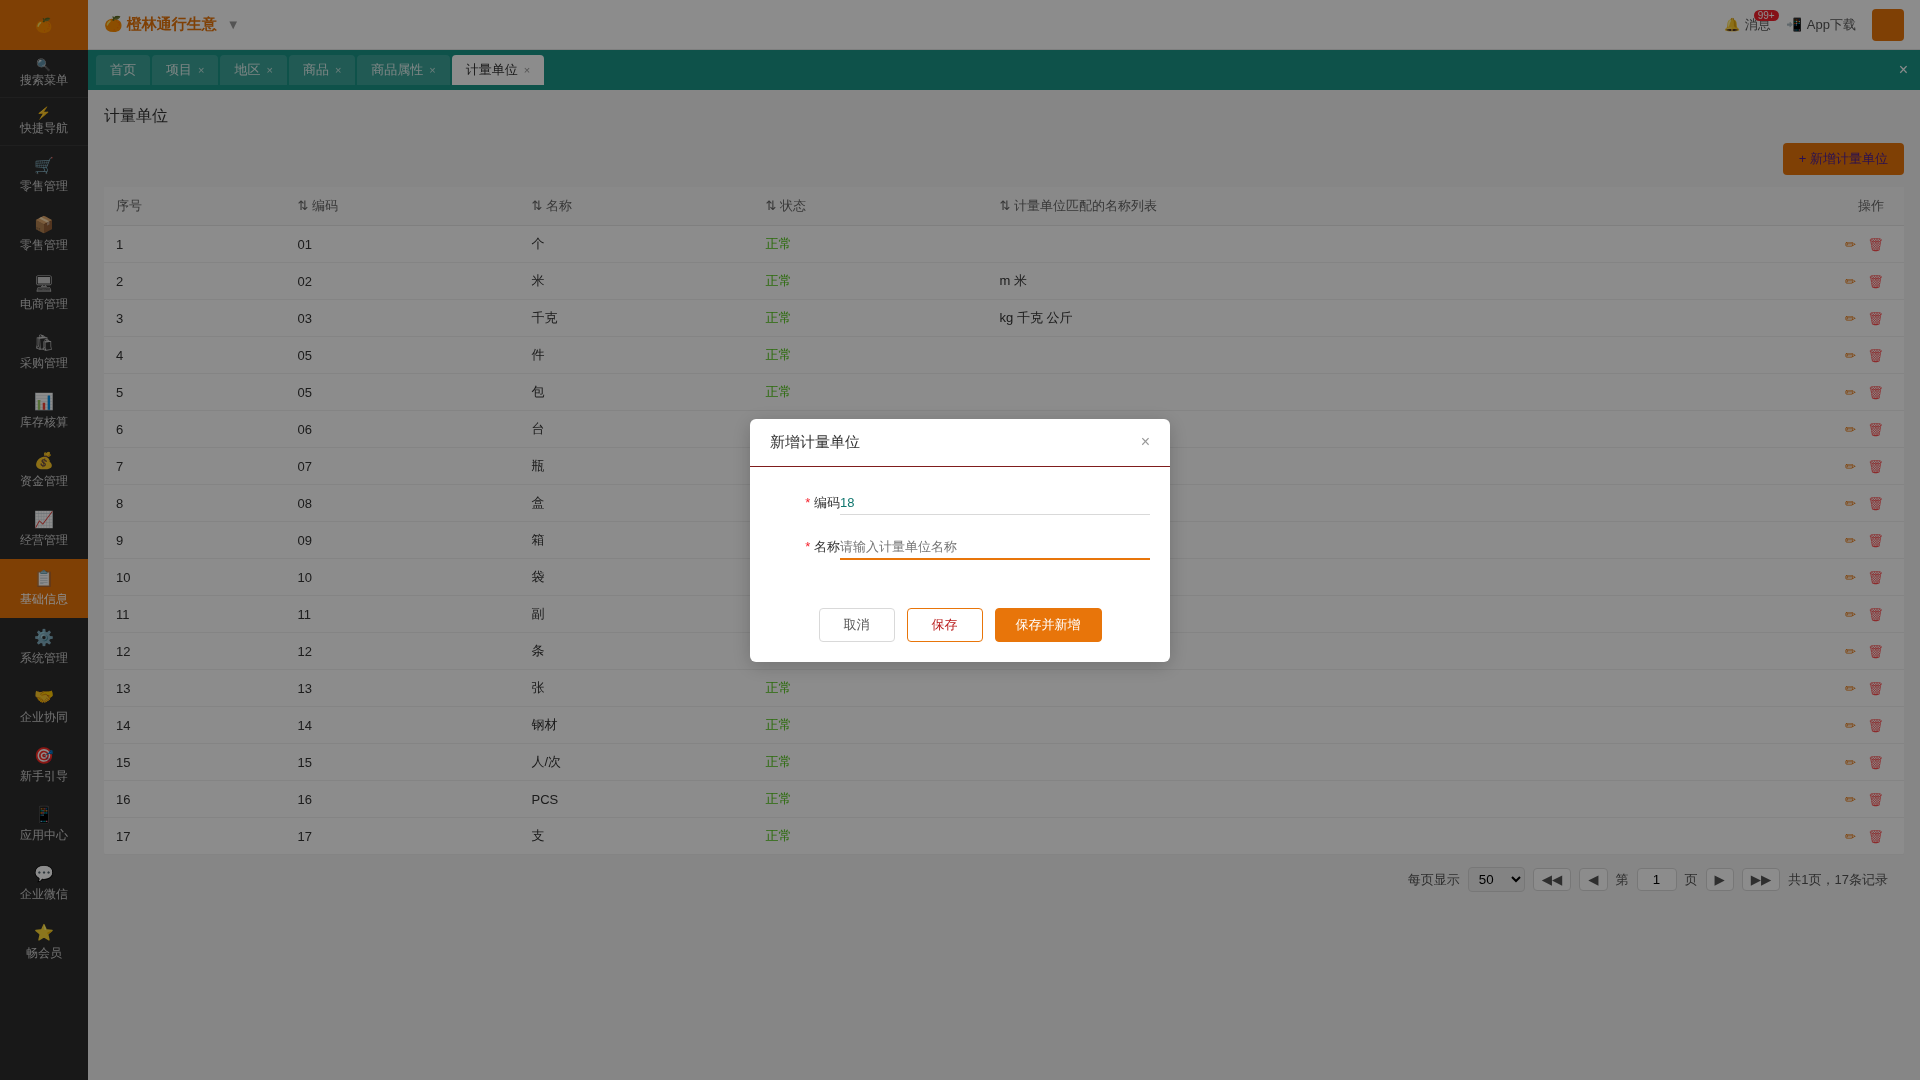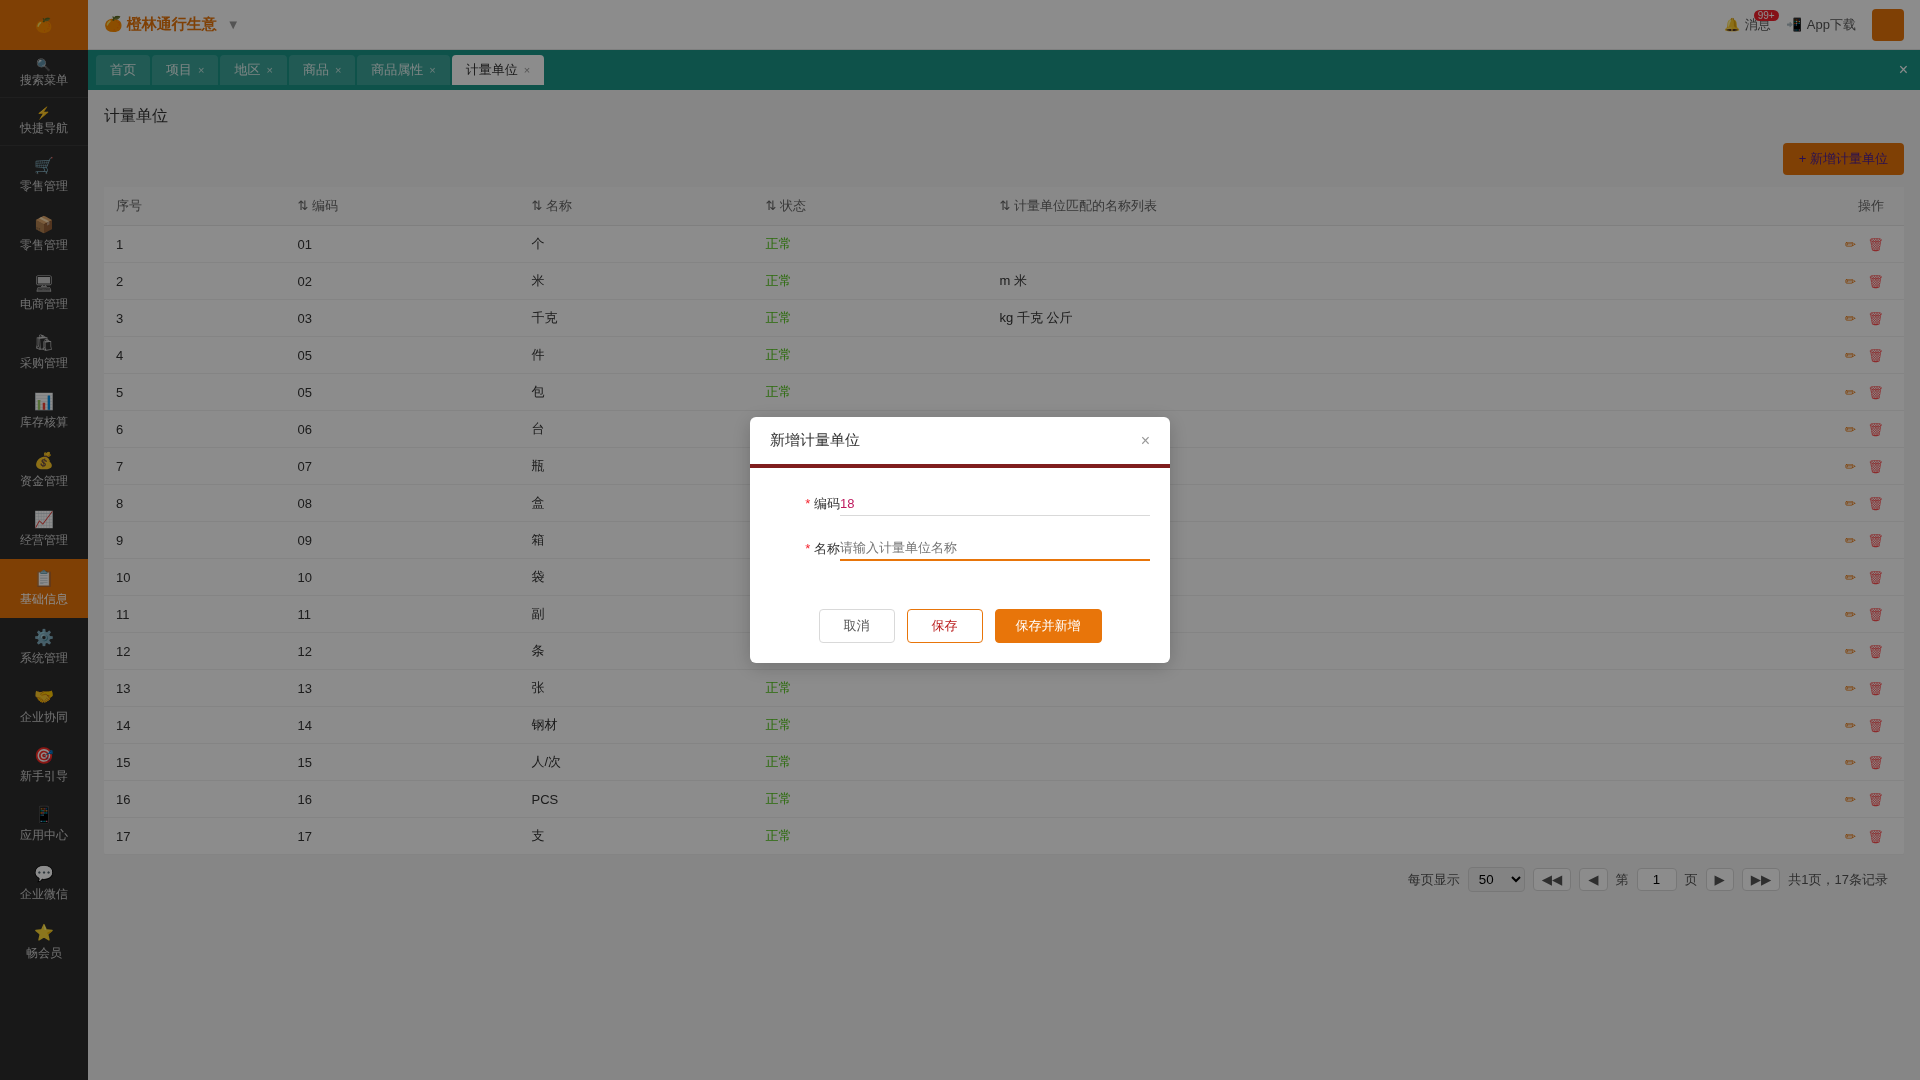--- a/index.html
+++ b/index.html
@@ -54,27 +54,27 @@
 
     
     .pagination { display: flex; align-items: center; justify-content: flex-end; padding: 12px 16px; gap: 8px; font-size: 13px; color: #555; }
     .page-select { border: 1px solid #d9d9d9; padding: 3px 6px; border-radius: 4px; }
     .page-btn { border: 1px solid #d9d9d9; background: white; padding: 3px 8px; border-radius: 4px; cursor: pointer; color: #555; }
     .page-input { border: 1px solid #d9d9d9; padding: 3px 6px; border-radius: 4px; width: 40px; text-align: center; }
 
     
     .modal-overlay { position: fixed; top: 0; left: 0; width: 100%; height: 100%; background: rgba(0,0,0,0.45); z-index: 1000; display: flex; align-items: center; justify-content: center; }
     .modal { background: white; border-radius: 6px; width: 420px; box-shadow: 0 4px 20px rgba(0,0,0,0.2); }
-    .modal-header { padding: 14px 20px; border-bottom: 4px solid #7f1d1d; display: flex; align-items: center; justify-content: space-between; }
+    .modal-header { padding: 14px 20px; border-bottom: 1px solid #7f1d1d; display: flex; align-items: center; justify-content: space-between; }
     .modal-title { font-size: 15px; color: #333; font-weight: 500; }
     .modal-close { cursor: pointer; color: #999; font-size: 16px; }
     .modal-body { padding: 24px 20px 16px; }
     .form-row { display: flex; align-items: center; margin-bottom: 20px; }
     .form-label { width: 70px; text-align: right; color: #333; font-size: 13px; flex-shrink: 0; }
-    .form-input { flex: 1; border: none; border-bottom: 1px solid #d9d9d9; padding: 4px 0; font-size: 13px; color: #be185d; outline: none; }
+    .form-input { flex: 1; border: none; border-bottom: 1px solid #d9d9d9; padding: 4px 0; font-size: 13px; color: #0f766e; outline: none; }
     .form-input.name-input { border-bottom: 2px solid #e8750a; color: #c2410c; }
     .modal-footer { padding: 12px 20px 20px; display: flex; justify-content: center; gap: 12px; }
     .btn-cancel { border: 1px solid #d9d9d9; background: white; padding: 7px 24px; border-radius: 4px; cursor: pointer; font-size: 13px; color: #555; }
     .btn-save { border: 1px solid #e8750a; background: white; padding: 7px 24px; border-radius: 4px; cursor: pointer; font-size: 13px; color: #b91c1c; }
     .btn-save-new { background: #e8750a; border: 1px solid #e8750a; color: white; padding: 7px 20px; border-radius: 4px; cursor: pointer; font-size: 13px; }
   </style>
 </head>
 <body>
 
 <div class="sidebar">

